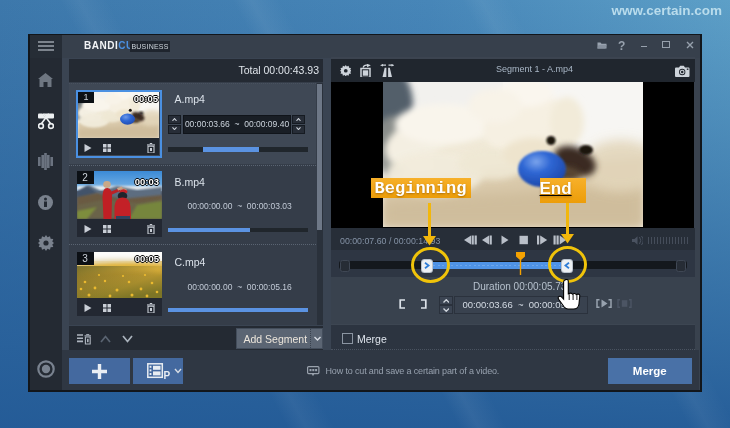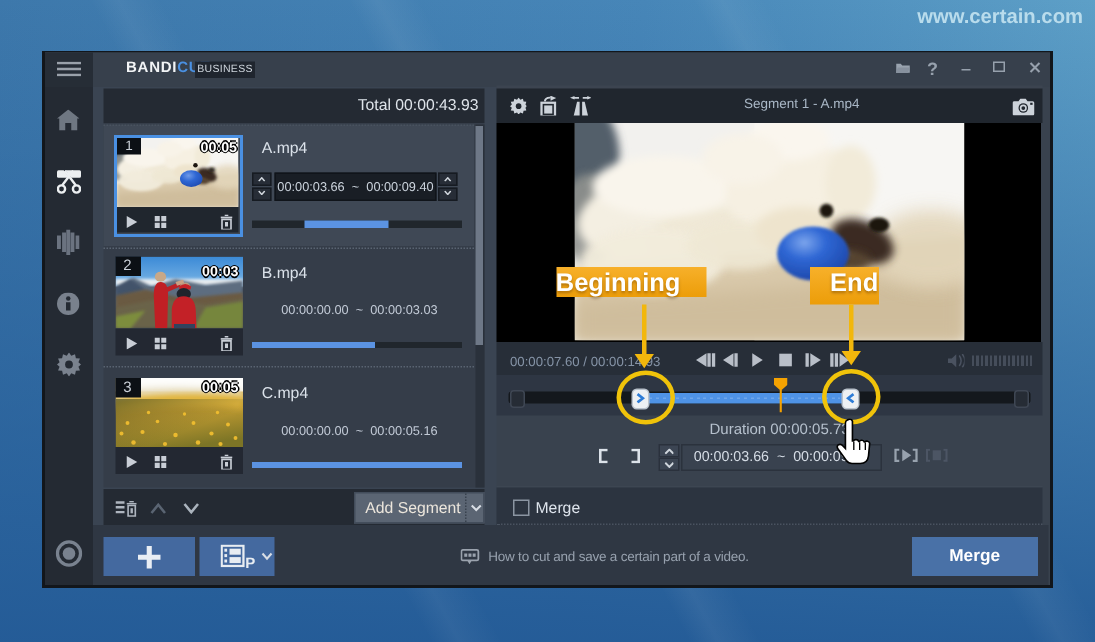--- a/index.html
+++ b/index.html
@@ -555,24 +555,24 @@
       <rect x="5.3" y="3" width="2" height="2.2" fill="#9aa2ad"></rect>
       <rect x="8.1" y="3" width="2" height="2.2" fill="#9aa2ad"></rect>
     <path d="M4.5 7.6 L7.5 7.6 L6 10.2 Z" fill="#9aa2ad"></path>
   </svg>
 </div>
 <div class="ab" style="left:325.5px;top:366px;font-size:9px;letter-spacing:-0.15px;color:#97a1ae;">How to cut and save a certain part of a video.</div>
 <div class="ab" style="left:607.5px;top:357.5px;width:84.5px;height:26px;background:#4971a7;text-align:center;">
   <div style="font-size:11.5px;font-weight:bold;color:#fff;margin-top:7px;">Merge</div>
 </div>
 
-<div class="ab" style="left:370.5px;top:177.5px;width:100px;height:20px;background:linear-gradient(180deg,#f7b02a,#ec9d09);">
+<div class="ab" style="left:370.5px;top:177.5px;width:100px;height:20px;background:linear-gradient(180deg,#f7b02a,#ec9d09);text-align:center;font-family:Liberation Mono, monospace;">
   <div style="font-size:17px;font-weight:bold;color:#fff;margin-top:1px;text-shadow:0 1px 2px rgba(90,50,0,0.45);">Beginning</div>
 </div>
-<div class="ab" style="left:539.5px;top:177.5px;width:46px;height:25px;background:linear-gradient(180deg,#f7b02a,#ec9d09);text-align:right;">
+<div class="ab" style="left:539.5px;top:177.5px;width:46px;height:25px;background:linear-gradient(180deg,#f7b02a,#ec9d09);text-align:left;text-decoration:underline;">
   <div style="font-size:17px;font-weight:bold;color:#fff;margin-top:1px;text-shadow:0 1px 2px rgba(90,50,0,0.45);">End</div>
 </div>
 <div class="ab" style="left:428px;top:202.5px;width:2.6px;height:34px;background:#f2b70c;"></div>
 <div class="ab" style="left:423px;top:236px;width:13px;height:9.5px;">
     <svg class="svgic" width="13" height="9.5" viewBox="0 0 13 9.5">
       <path d="M0 0 H13 L6.5 9.5 Z" fill="#f2b70c"></path>
     </svg>
   </div>
 <div class="ab" style="left:566px;top:202.5px;width:2.6px;height:32px;background:#f2b70c;"></div>
 <div class="ab" style="left:561px;top:234px;width:13px;height:9.5px;">

